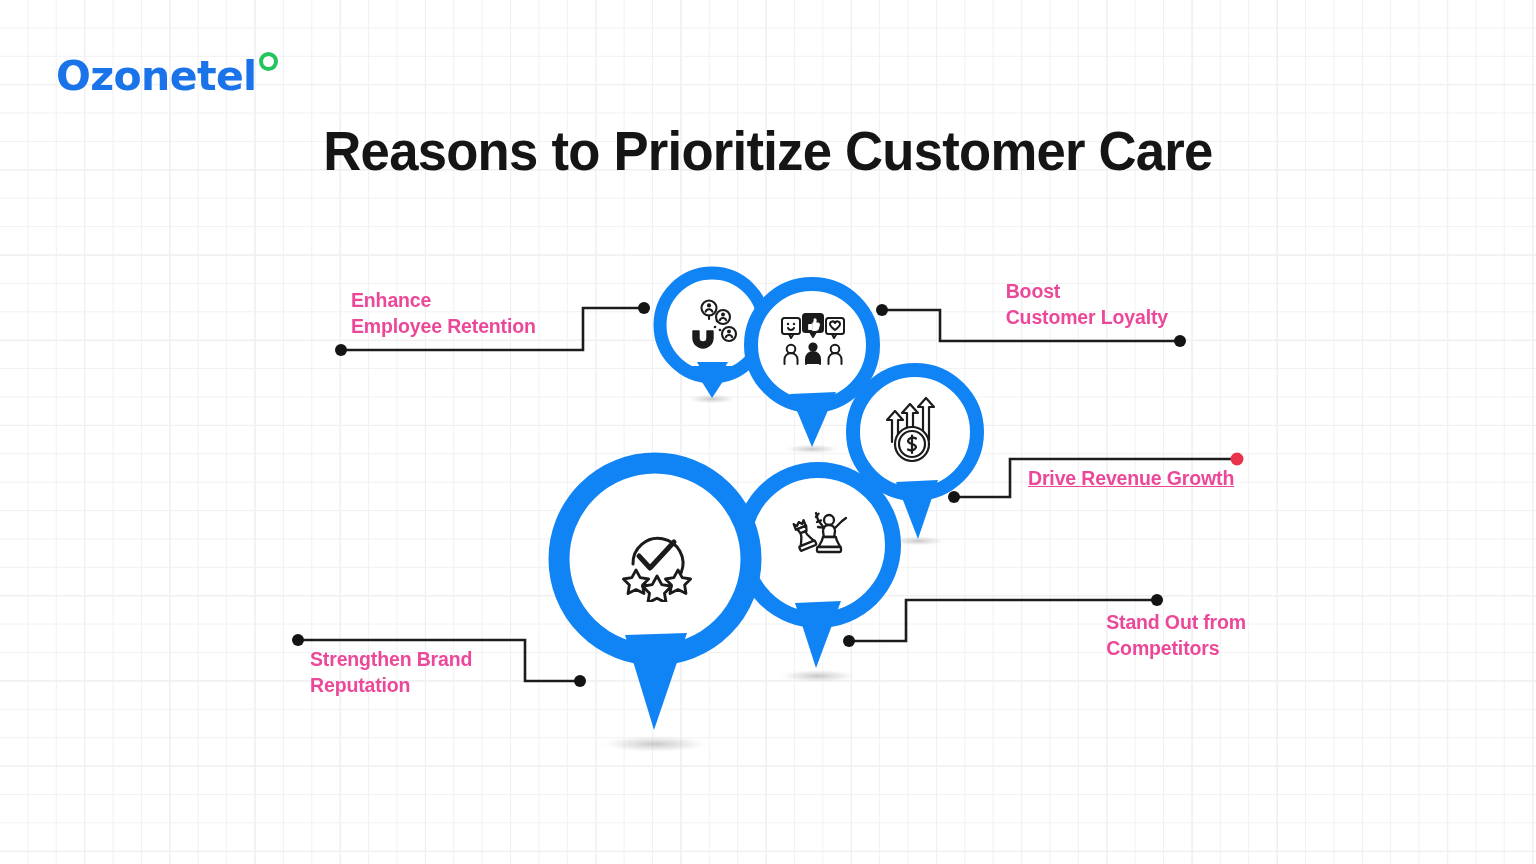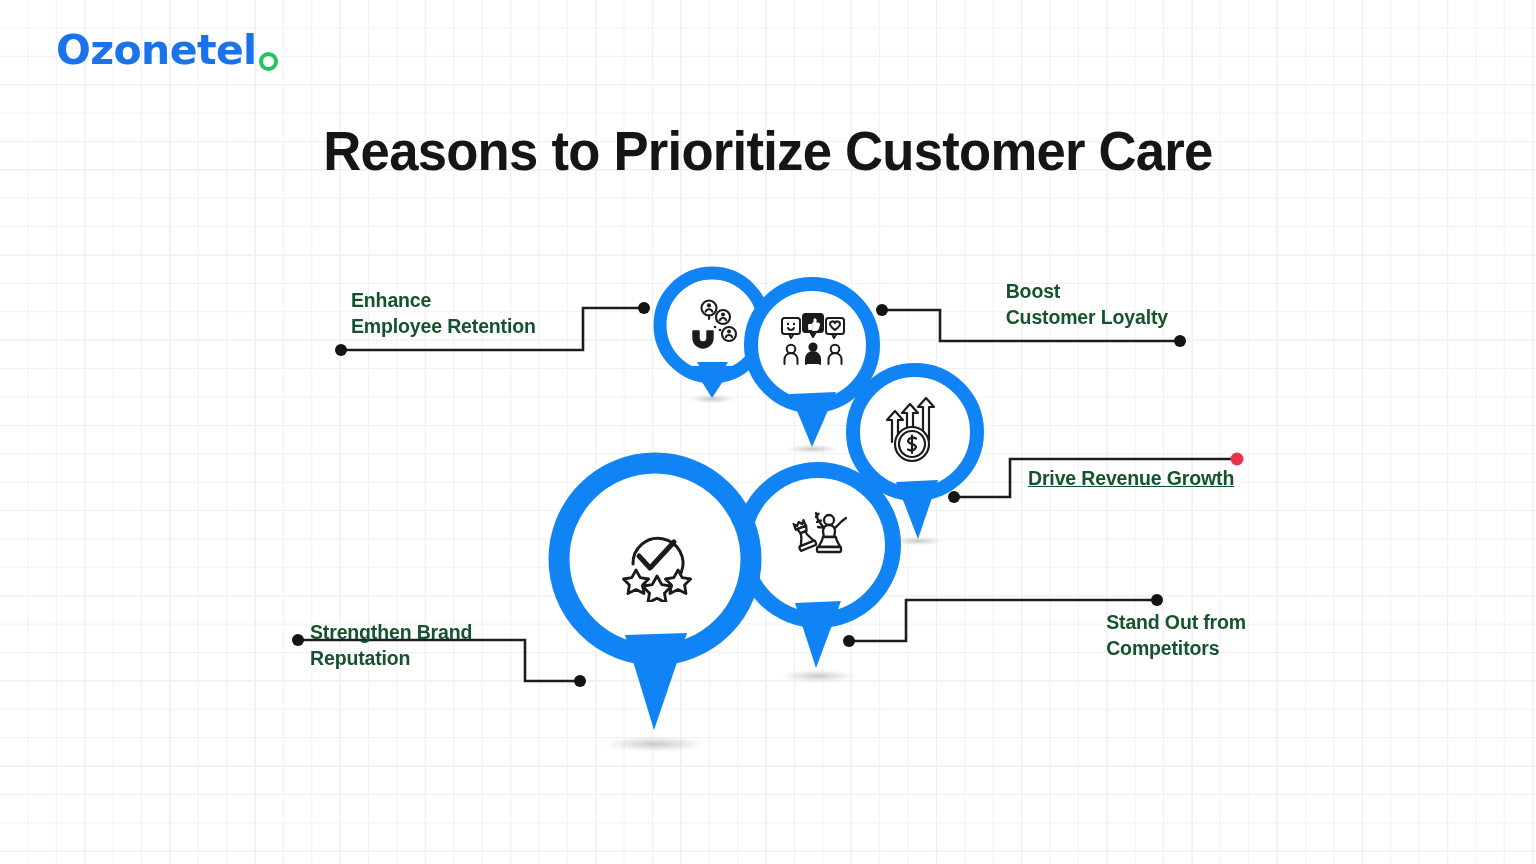--- a/index.html
+++ b/index.html
@@ -32,24 +32,24 @@
       85.2px 85.2px,
       85.2px 85.2px;
     background-position: -1px -1px, -1px -1px, -1px -1px, -1px -1px;
     z-index: 0;
   }
 
   
   #logo {
     position: absolute;
     left: 56px;
-    top: 30px;
+    top: 56px;
     z-index: 5;
     display: flex;
-    align-items: flex-end;
+    align-items: flex-start;
   }
   #logo-word {
     font-family: "DejaVu Sans", sans-serif;
     font-size: 41px;
     font-weight: 700;
     letter-spacing: -0.6px;
     color: #1a73e8;
     line-height: 1;
   }
   #logo-dot {
@@ -90,34 +90,34 @@
   #connectors polyline { fill: none; stroke: #1c1c1c; stroke-width: 2.6; }
   #connectors circle.node { fill: #141414; }
   #connectors circle.node-accent { fill: #e8344a; }
 
   
   .callout-label {
     position: absolute;
     font-family: "Liberation Sans", sans-serif;
     font-size: 19.5px;
     font-weight: 700;
-    color: #14532d;
+    color: #ec4899;
     line-height: 1.32;
     letter-spacing: -0.15px;
     z-index: 6;
     white-space: pre-line;
   }
   .lbl-left  { text-align: left; }
   .lbl-right { text-align: left; }
 
   #label-employee-retention { left: 351px;  top: 288px; }
   #label-customer-loyalty   { right: 368px; top: 279px; }
   #label-revenue-growth     { left: 1028px; top: 466px; text-decoration: underline; }
   #label-competitors        { right: 290px; top: 610px; margin-left: 23px; }
-  #label-brand-reputation   { left: 310px;  top: 620px; }
+  #label-brand-reputation   { left: 310px;  top: 647px; }
 
   
   #bubbles {
     position: absolute;
     left: 0; top: 0;
     width: 1536px; height: 864px;
     z-index: 4;
   }
   .bubble-icon {
     position: absolute;

